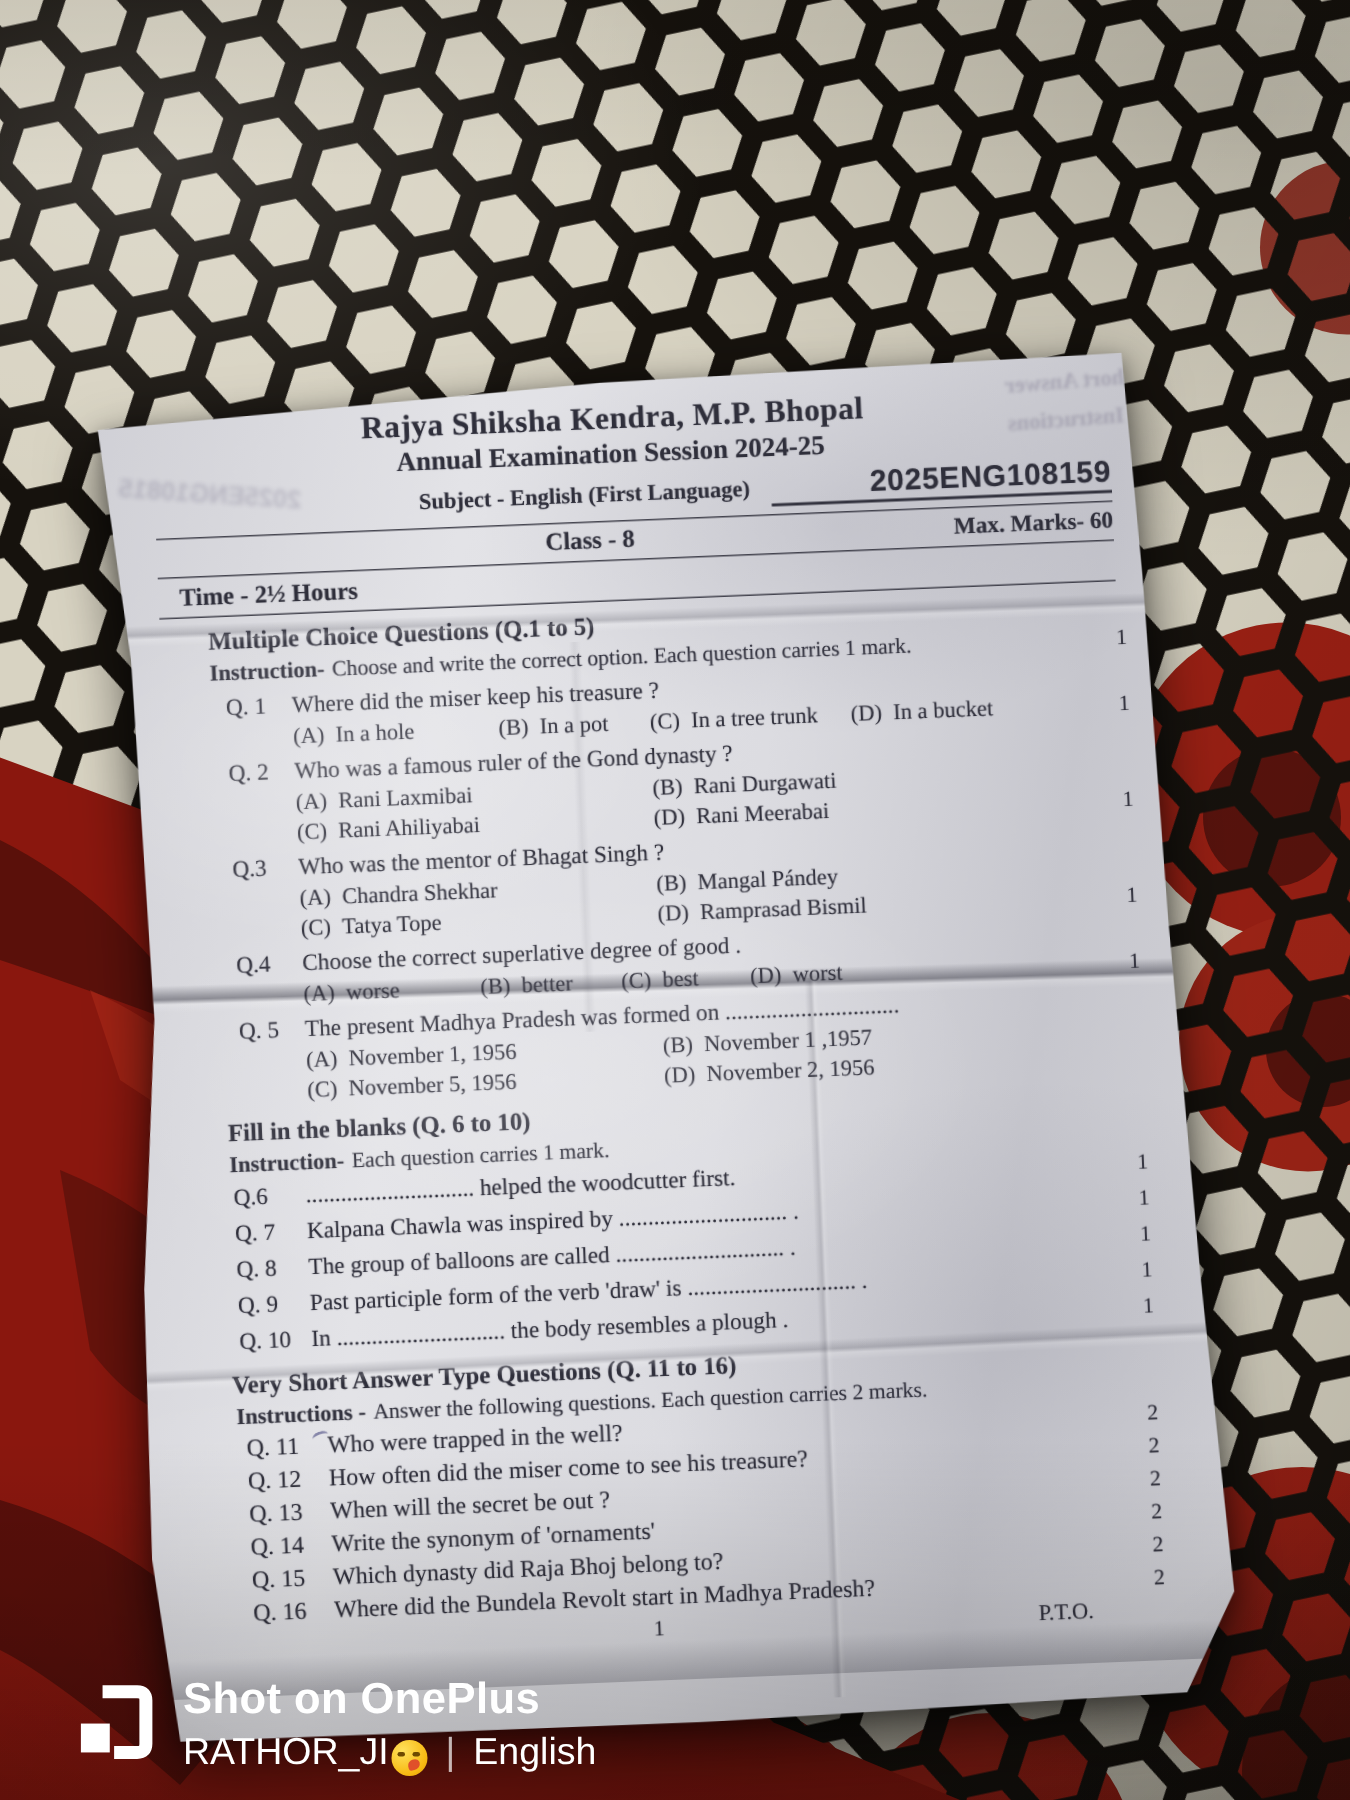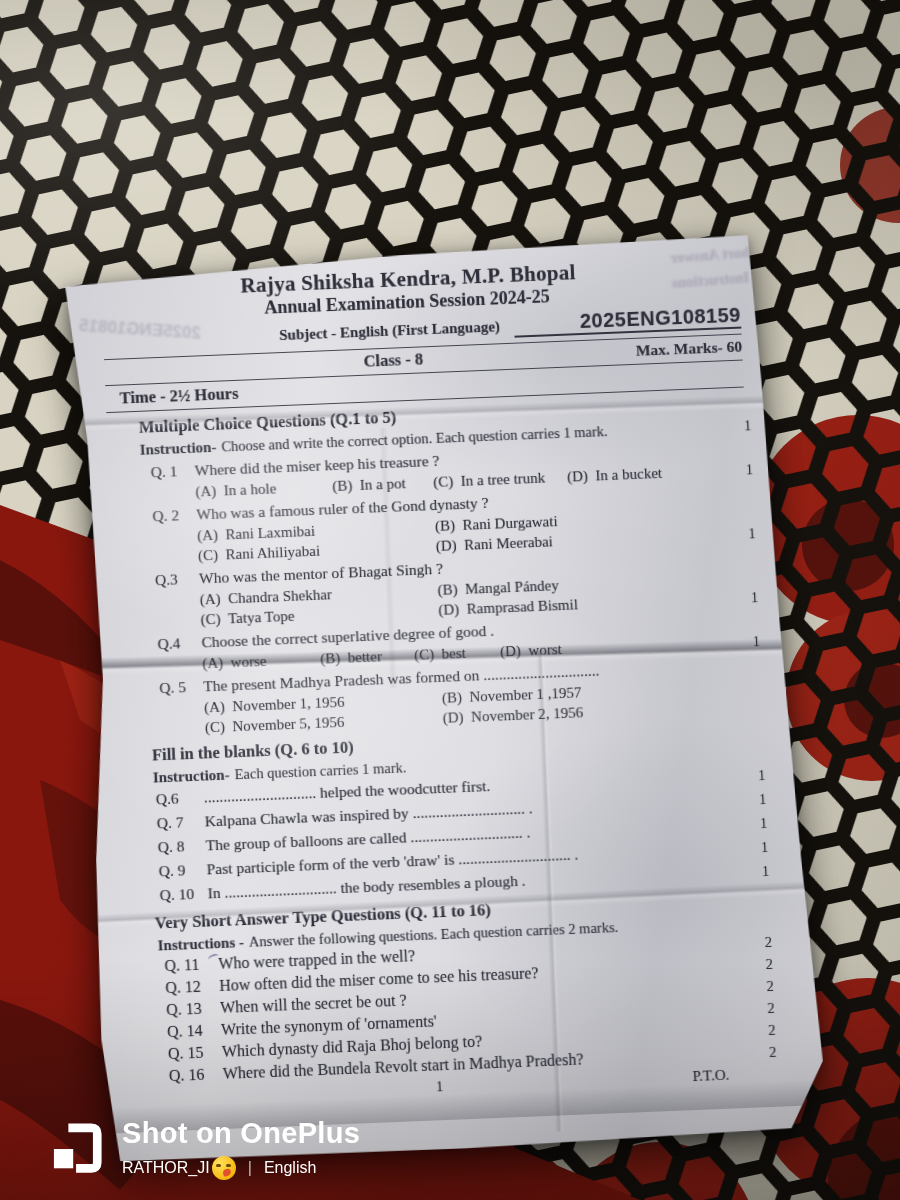--- a/index.html
+++ b/index.html
@@ -105,21 +105,21 @@
 
   
   .vignette{position:absolute;inset:0;pointer-events:none;
     background:
       radial-gradient(130% 110% at 45% 40%, rgba(0,0,0,0) 55%, rgba(0,0,0,.26) 86%, rgba(0,0,0,.48) 100%),
       linear-gradient(to bottom, rgba(0,0,0,.07), rgba(0,0,0,0) 10%, rgba(0,0,0,0) 80%, rgba(0,0,0,.22));}
   .watermark{position:absolute;left:52px;top:1116px;display:flex;align-items:center;
     font-family:"Liberation Sans",sans-serif;color:#fff;z-index:5;}
   .wm-logo{width:52px;height:54px;margin-right:18px;flex:none;}
   .wm-line1{font-size:29px;font-weight:600;letter-spacing:.3px;line-height:34px;}
-  .wm-line2{display:flex;align-items:center;font-size:16px;font-weight:500;line-height:32px;margin-top:2px;}
+  .wm-line2{display:flex;align-items:flex-end;font-size:25px;font-weight:500;line-height:32px;margin-top:2px;}
   .wm-sep{margin:0 12px;color:rgba(255,255,255,.7);font-weight:300;}
   .emoji-kiss{position:relative;display:inline-block;width:24px;height:24px;margin-left:2px;
     border-radius:50%;background:radial-gradient(circle at 32% 30%, #ffe15c, #f7b912 68%, #dd9a05);}
   .emoji-kiss::before{content:"";position:absolute;left:4px;top:8px;width:5px;height:2.6px;
     border-radius:2px;background:#6e4a00;box-shadow:10px 0 0 #6e4a00;}
   .emoji-kiss::after{content:"";position:absolute;left:11px;top:13px;width:8px;height:7px;
     background:#e0502a;border-radius:55% 45% 60% 25%;transform:rotate(-14deg);}
 </style>
 </head>
 <body>

